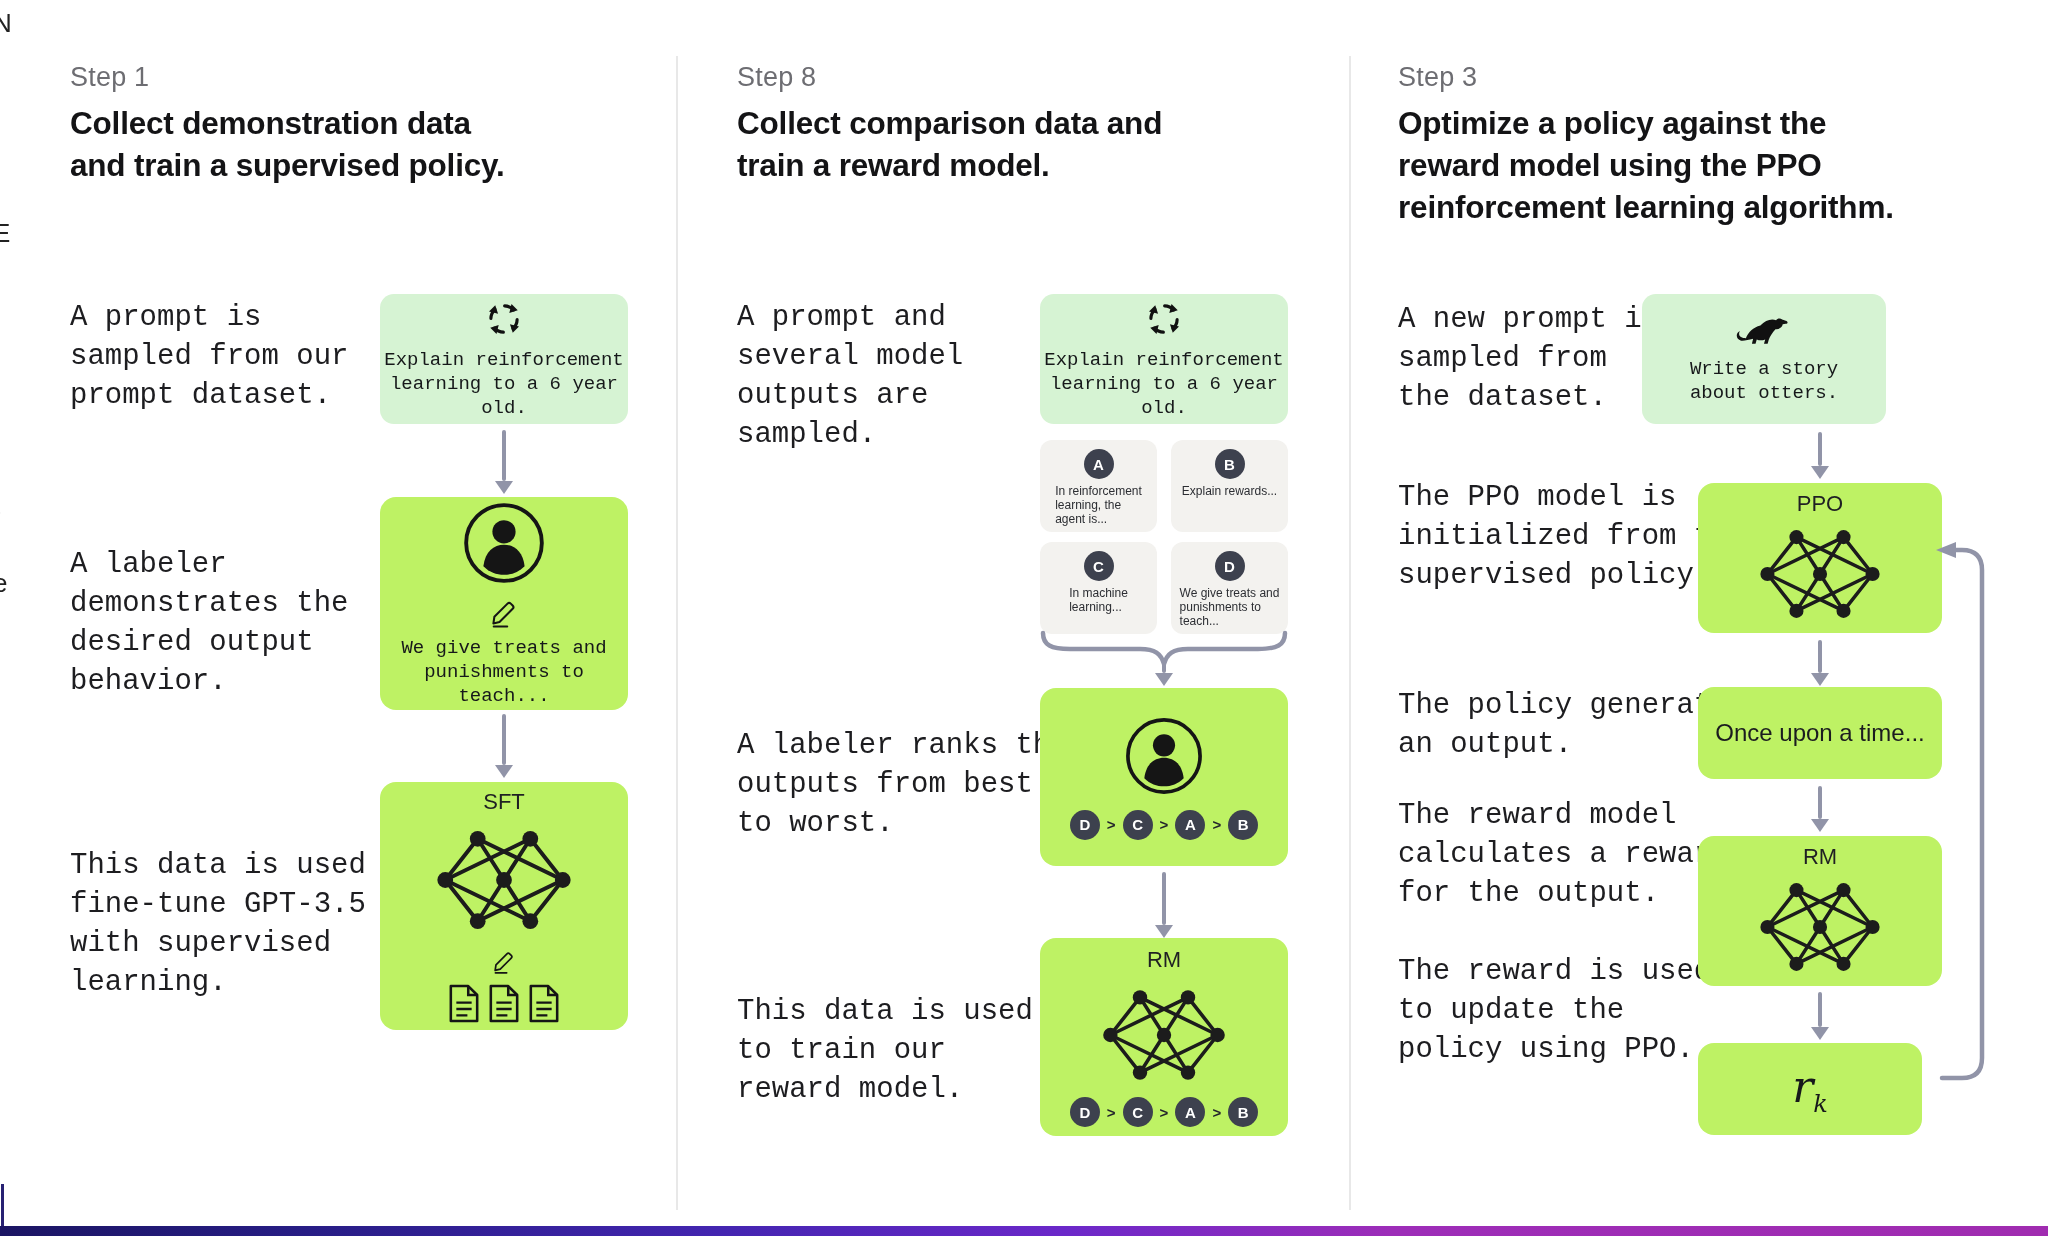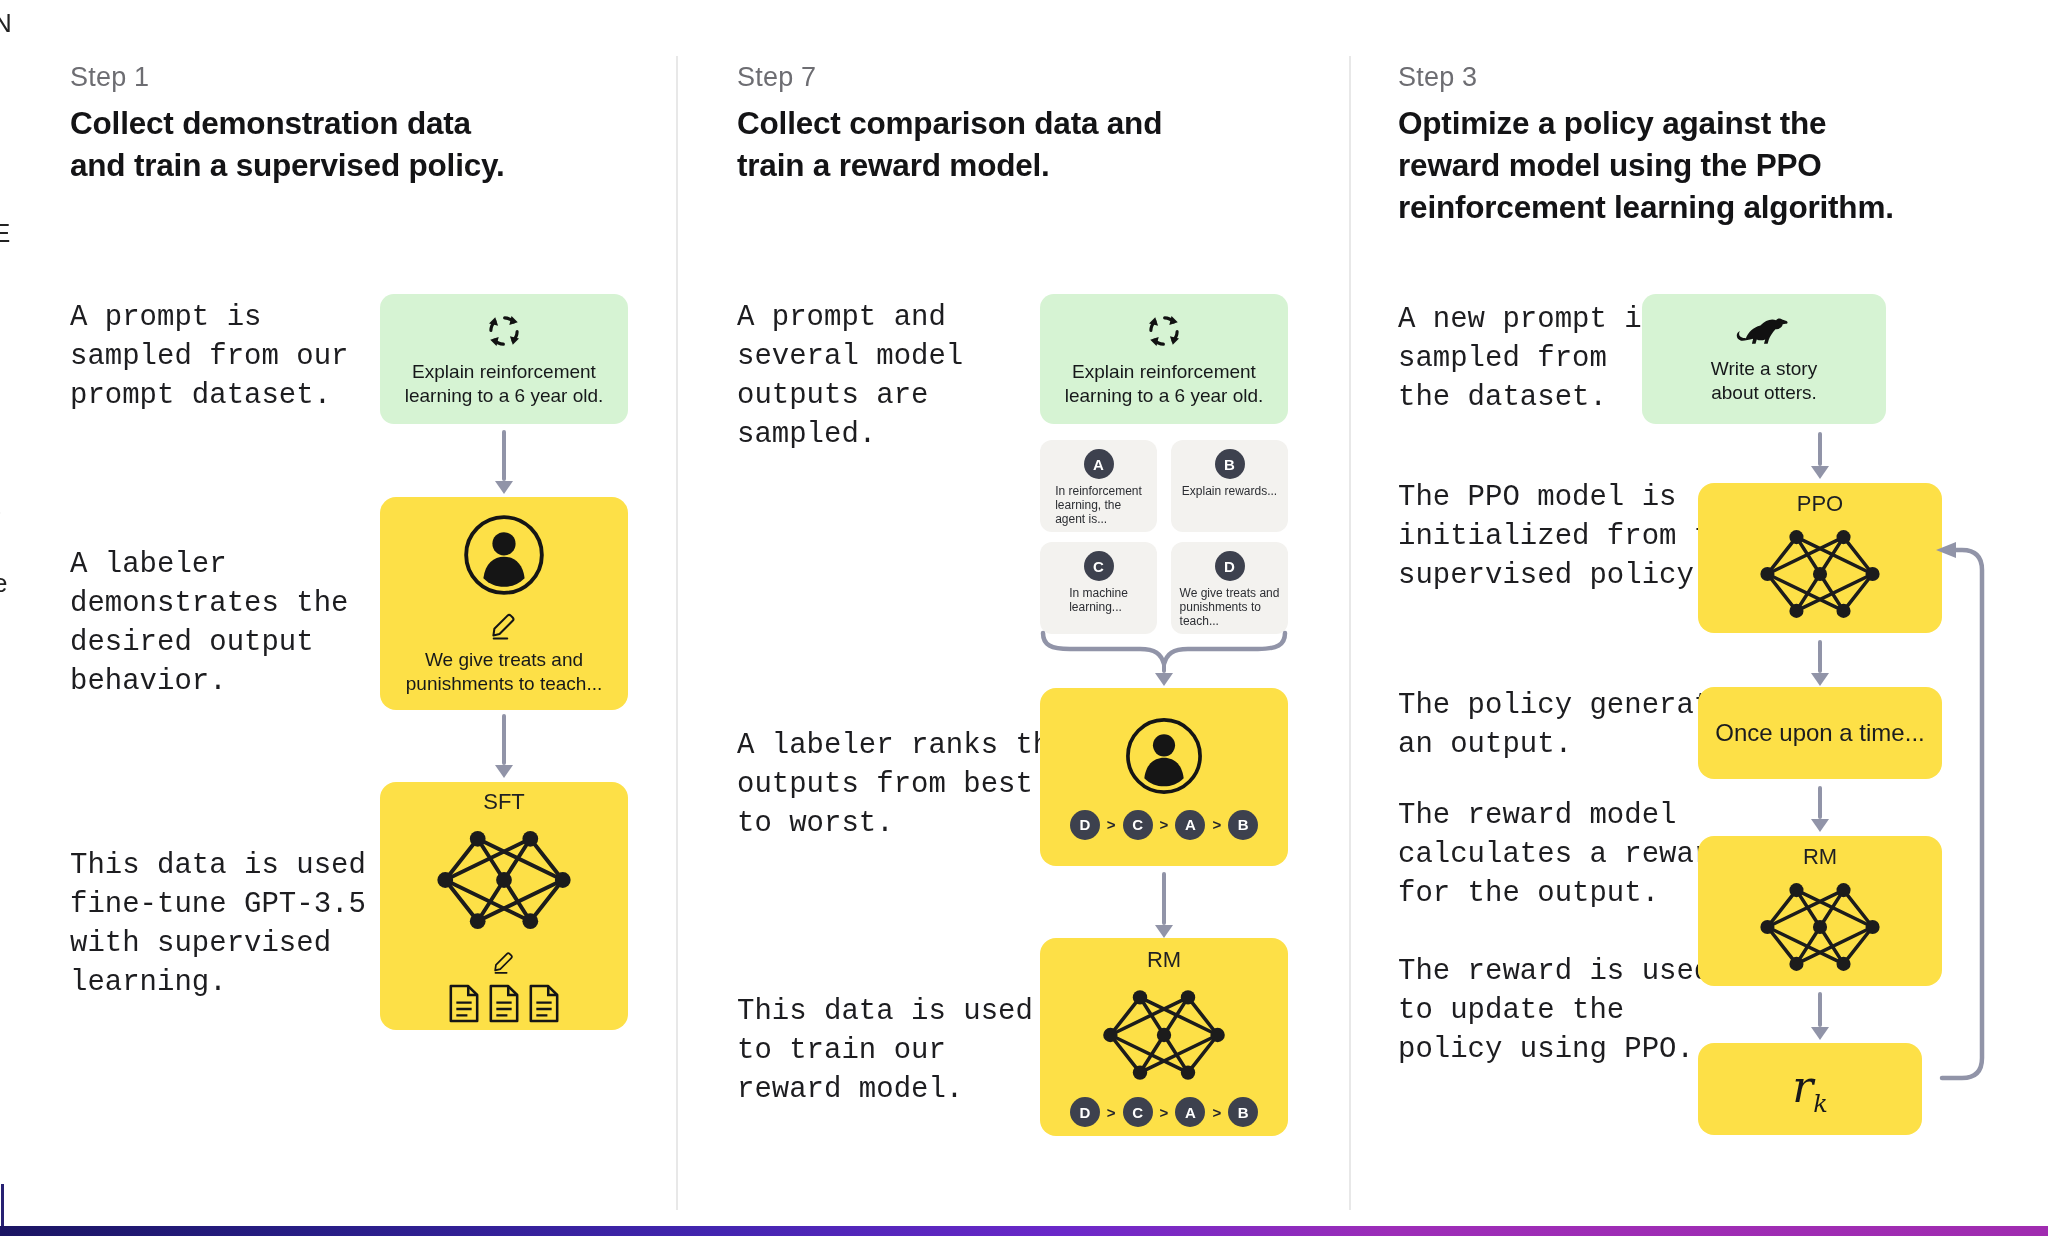--- a/index.html
+++ b/index.html
@@ -4,24 +4,24 @@
 <style>
   html,body{margin:0;padding:0;background:#fff;}
   .page{position:relative;width:2048px;height:1236px;background:#ffffff;overflow:hidden;
         font-family:"Liberation Sans","DejaVu Sans",sans-serif;color:#1d1d20;}
 
   .step-label{position:absolute;font-size:27px;color:#6d6d72;letter-spacing:.2px;}
   .heading{position:absolute;font-size:31.5px;font-weight:700;line-height:42px;color:#141416;
            white-space:pre-line;letter-spacing:-.2px;}
   .caption{position:absolute;font-size:29px;line-height:39px;color:#1d1d20;white-space:pre-line;font-family:Liberation Mono, monospace;}
 
-  .box{position:absolute;border-radius:16px;background:#fde047;display:flex;flex-direction:column;
+  .box{position:absolute;border-radius:16px;background:#bef264;display:flex;flex-direction:column;
        align-items:center;justify-content:center;}
   .box.green{background:#d6f3d3;border-radius:14px;}
-  .box-text{font-size:19px;line-height:24px;text-align:center;color:#16181a;white-space:pre-line;margin-top:9px;}
+  .box-text{font-size:19px;line-height:24px;text-align:center;color:#16181a;white-space:pre-line;margin-top:9px;font-family:Liberation Mono, monospace;}
   .model-label{font-size:22px;color:#1f2023;}
 
   .card{position:absolute;border-radius:12px;background:#f3f2ef;display:flex;flex-direction:column;
         align-items:center;padding-top:9px;gap:5px;box-sizing:border-box;}
   .badge,.chip{width:30px;height:30px;border-radius:50%;background:#3d414e;color:#ffffff;
         font-weight:700;font-size:15px;display:flex;align-items:center;justify-content:center;flex:0 0 auto;}
   .card-text{font-size:12px;line-height:14px;text-align:left;color:#2c2e33;white-space:pre-line;}
   .rank-row{display:flex;align-items:center;gap:7px;}
   .gt{font-size:15px;font-weight:700;color:#23252b;}
 
@@ -167,21 +167,21 @@
         </svg>
       <svg width="34" height="41" viewBox="0 0 40 48">
           <use href="#sym-doc"></use>
         </svg>
       <svg width="34" height="41" viewBox="0 0 40 48">
           <use href="#sym-doc"></use>
         </svg>
     </div>
   </div>
 
-  <div class="step-label" style="left:737px;top:62px">Step 7</div>
+  <div class="step-label" style="left:737px;top:62px">Step 8</div>
   <div class="heading" style="left:737px;top:102px;width:480px">Collect comparison data and
 train a reward model.</div>
 
   <div class="caption" style="left:737px;top:298px">A prompt and
 several model
 outputs are
 sampled.</div>
   <div class="caption" style="left:737px;top:726px">A labeler ranks the
 outputs from best
 to worst.</div>

